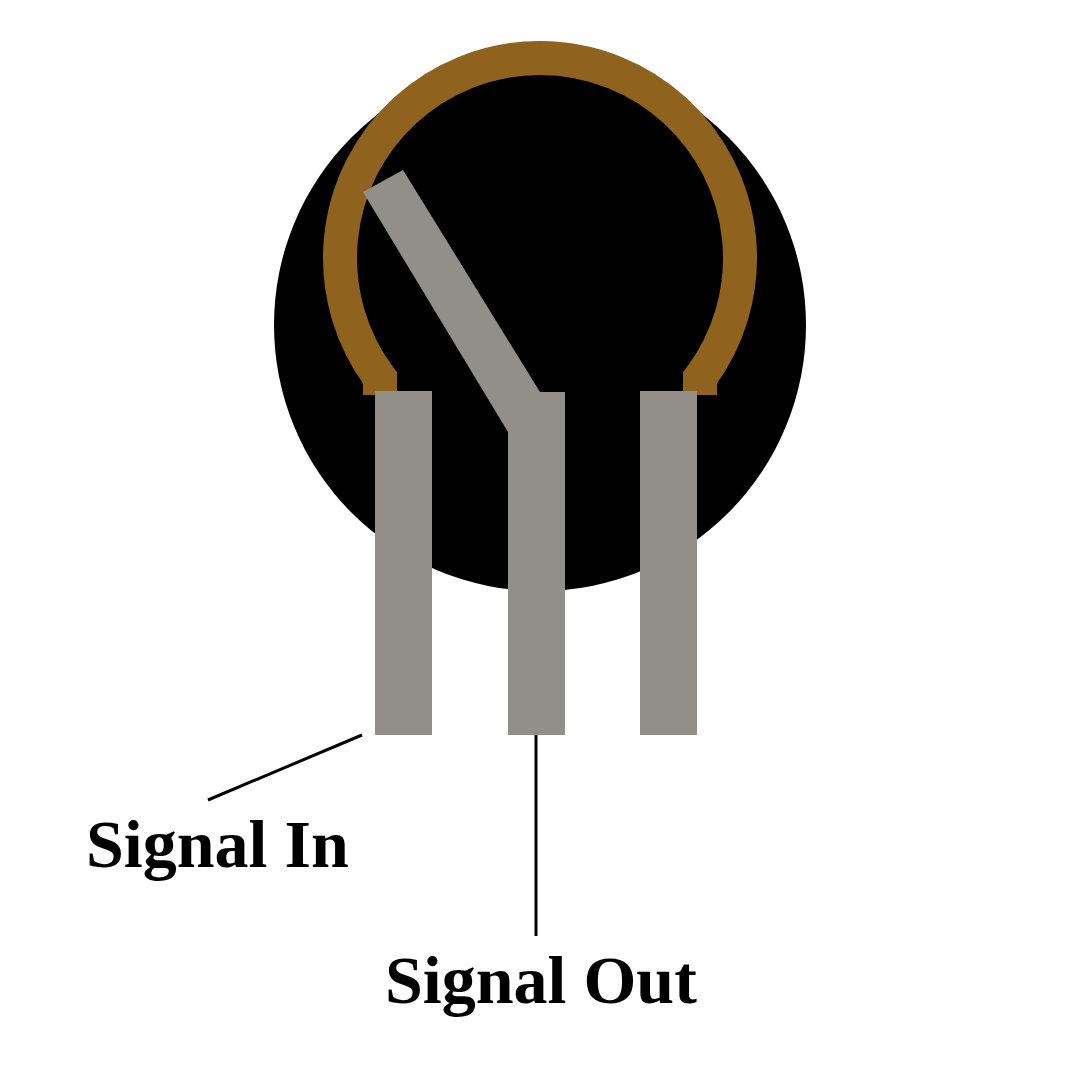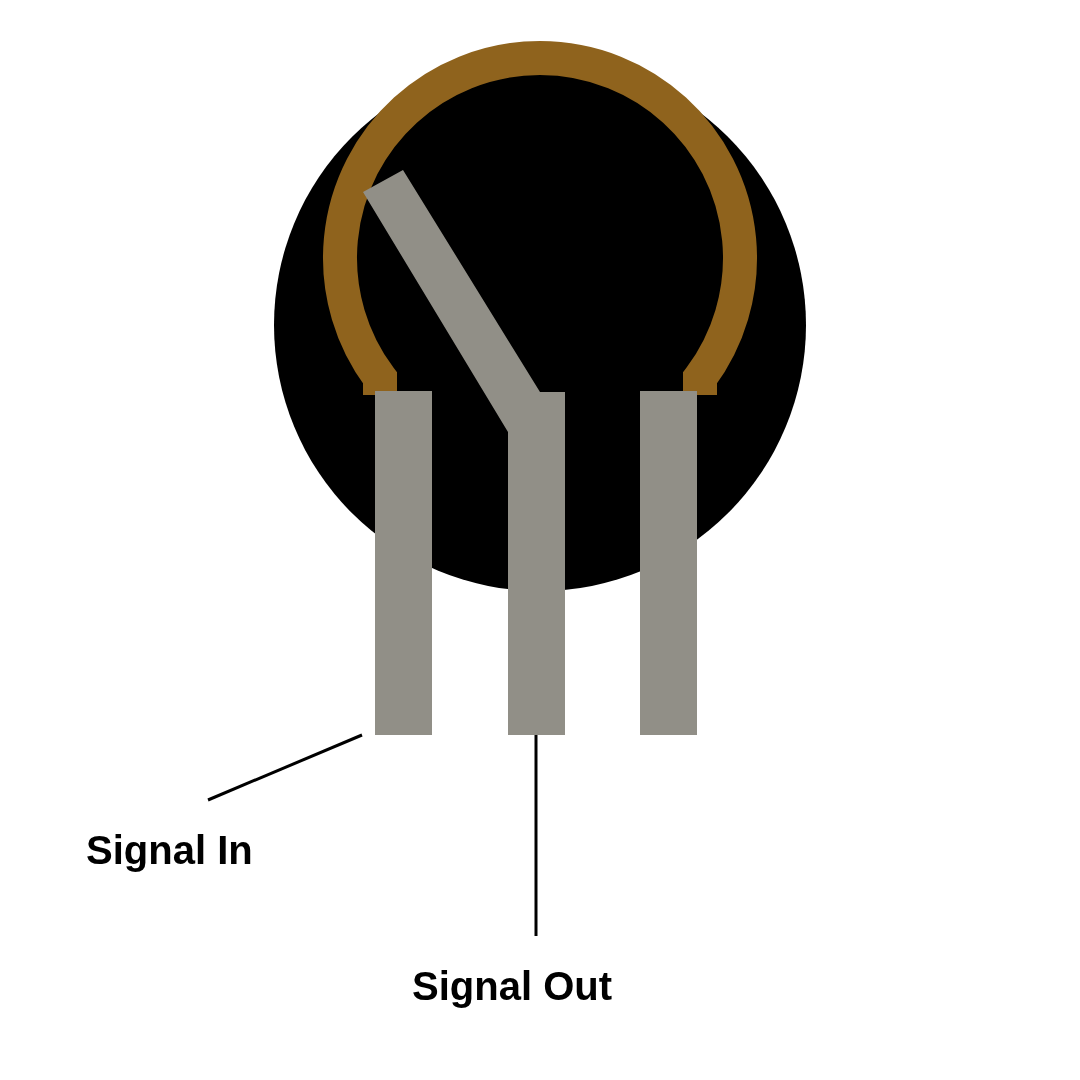--- a/index.html
+++ b/index.html
@@ -1,20 +1,20 @@
 <!DOCTYPE html>
 <html><head>
 <meta charset="utf-8">
 <style>
   html, body { margin:0; padding:0; background:#ffffff; }
   body { width:1080px; height:1080px; position:relative; overflow:hidden; }
   svg { position:absolute; left:0; top:0; }
-  .label { position:absolute; font-family:Liberation Sans, sans-serif; font-weight:bold; font-size:40px; color:#000; line-height:1; white-space:nowrap;margin-top:20px; }
+  .label { position:absolute; font-family:Liberation Serif, serif; font-weight:bold; font-size:68px; color:#000; line-height:1; white-space:nowrap; }
   #lbl-in { left:86px; top:810px; }
-  #lbl-out { left:412px; top:946px;text-align:center; }
+  #lbl-out { left:385px; top:946px;text-align:center; }
 </style>
 </head>
 <body>
 
 <svg width="1080" height="1080" viewBox="0 0 1080 1080">
   <circle cx="540" cy="325" r="266" fill="#000000"></circle>
   <path d="M 380 395 L 380 378 A 200 200 0 1 1 700 378 L 700 395" fill="none" stroke="#8f631d" stroke-width="34"></path>
   <polygon points="363,192 403,170 540,392 565,392 565,735 508,735 508,432" fill="#918f87"></polygon>
   <rect x="375" y="391" width="57" height="344" fill="#918f87"></rect>
   <rect x="640" y="391" width="57" height="344" fill="#918f87"></rect>

